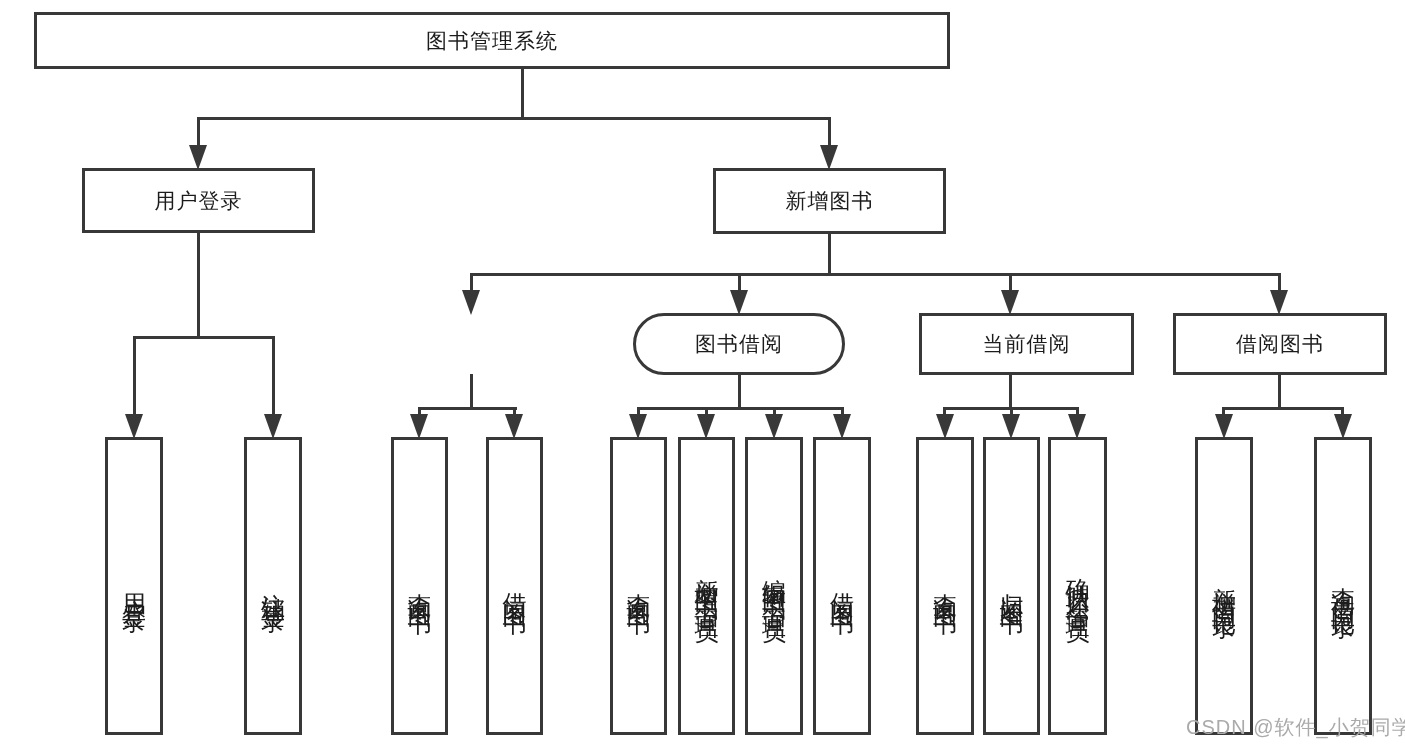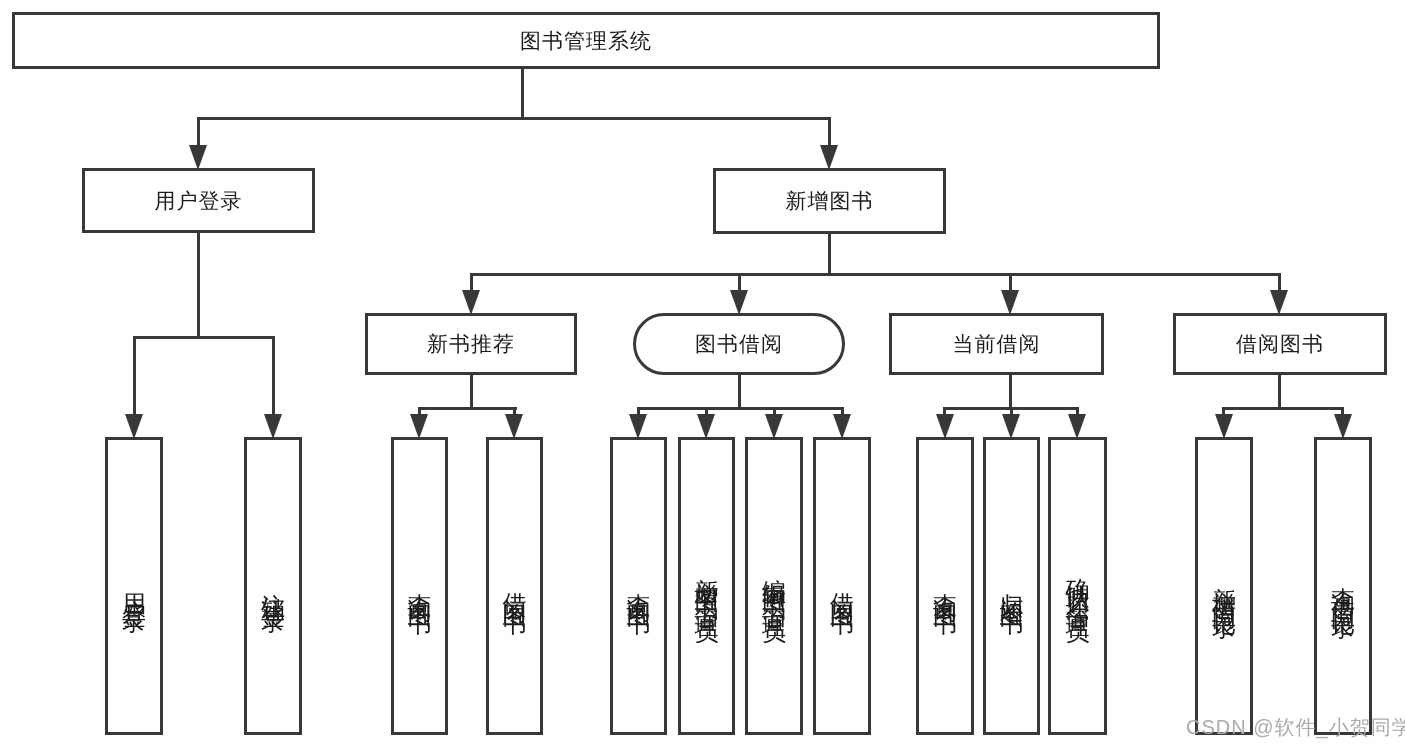--- a/index.html
+++ b/index.html
@@ -27,21 +27,21 @@
   .watermark {
     position:absolute; left:1186px; top:714px; z-index:5;
     font-size:20px; color:#aaaaaa; letter-spacing:1px; white-space:nowrap;
   }
 </style>
 </head>
 <body>
 
 <div id="stage">
 
-  <div class="box" style="left:12px; top:12px; width:1148px; height:57px;">
+  <div class="box" style="left:34px; top:12px; width:916px; height:57px;">
     <span class="hlabel">图书管理系统</span>
   </div>
 
   <div class="vl" style="left:521px; top:69px; height:49px;"></div>
   <div class="hl" style="left:197px; top:117px; width:634px;"></div>
   <div class="vl" style="left:197px; top:117px; height:30px;"></div>
   <div class="vl" style="left:828px; top:117px; height:30px;"></div>
   <div class="arrow" style="left:189px; top:145px;"></div>
   <div class="arrow" style="left:820px; top:145px;"></div>
 
@@ -63,27 +63,24 @@
   <div class="hl" style="left:470px; top:273px; width:811px;"></div>
   <div class="vl" style="left:470px; top:273px; height:20px;"></div>
   <div class="vl" style="left:738px; top:273px; height:20px;"></div>
   <div class="vl" style="left:1009px; top:273px; height:20px;"></div>
   <div class="vl" style="left:1278px; top:273px; height:20px;"></div>
   <div class="arrow" style="left:462px; top:290px;"></div>
   <div class="arrow" style="left:730px; top:290px;"></div>
   <div class="arrow" style="left:1001px; top:290px;"></div>
   <div class="arrow" style="left:1270px; top:290px;"></div>
 
-  <div class="box" style="left:365px; top:313px; width:212px; height:62px;">
-    <span class="hlabel">新书推荐</span>
-  </div>
   <div class="box" style="left:633px; top:313px; width:212px; height:62px;border-radius:31px;">
     <span class="hlabel">图书借阅</span>
   </div>
-  <div class="box" style="left:889px; top:313px; width:215px; height:62px;">
+  <div class="box" style="left:919px; top:313px; width:215px; height:62px;">
     <span class="hlabel">当前借阅</span>
   </div>
   <div class="box" style="left:1173px; top:313px; width:214px; height:62px;">
     <span class="hlabel">借阅图书</span>
   </div>
 
   <div class="vl" style="left:470px; top:374px; height:36px;"></div>
   <div class="vl" style="left:738px; top:374px; height:36px;"></div>
   <div class="vl" style="left:1009px; top:374px; height:36px;"></div>
   <div class="vl" style="left:1278px; top:374px; height:36px;"></div>

